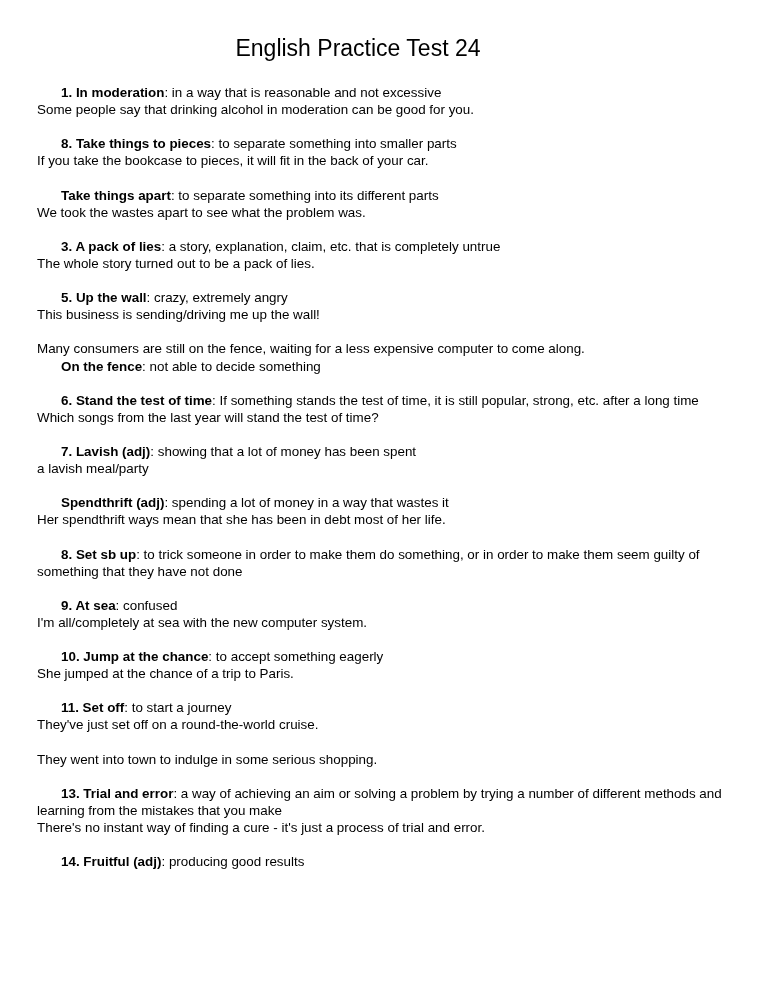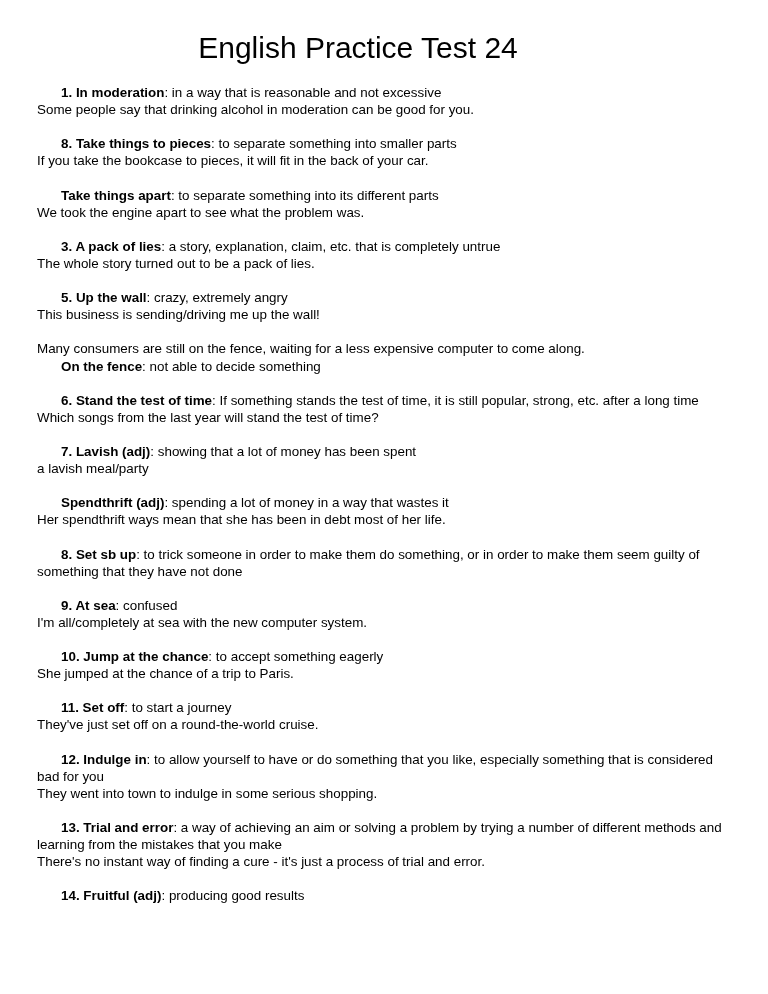--- a/index.html
+++ b/index.html
@@ -1,19 +1,19 @@
 <!DOCTYPE html>
 <html><head>
 <meta charset="utf-8">
 <style>
   html, body { margin: 0; padding: 0; background: #ffffff; }
   body { width: 768px; height: 994px; overflow: hidden; position: relative;
          font-family: "Liberation Sans", sans-serif; color: #000; }
   .title { position: absolute; top: 31px; left: 0; width: 716px; text-align: center;
-           font-size: 30px; font-weight: normal; margin: 0; line-height: 34px; }
+           font-size: 23px; font-weight: normal; margin: 0; line-height: 34px; }
   .content { position: absolute; top: 84px; left: 37px; width: 700px; }
   .entry { font-size: 13.4px; line-height: 17.1px; margin-bottom: 17.1px; }
   .entry .term { font-weight: bold; margin-left: 24px; }
   .entry div { white-space: normal; }
 </style>
 </head>
 <body>
 
 <h1 class="title">English Practice Test 24</h1>
 
@@ -21,21 +21,21 @@
   <div class="entry">
     <div><span class="term">1. In moderation</span><span>: in a way that is reasonable and not excessive</span></div>
     <div>Some people say that drinking alcohol in moderation can be good for you.</div>
   </div>
   <div class="entry">
     <div><span class="term">8. Take things to pieces</span><span>: to separate something into smaller parts</span></div>
     <div>If you take the bookcase to pieces, it will fit in the back of your car.</div>
   </div>
   <div class="entry">
     <div><span class="term">Take things apart</span><span>: to separate something into its different parts</span></div>
-    <div>We took the engine apart to see what the problem was.</div>
+    <div>We took the wastes apart to see what the problem was.</div>
   </div>
   <div class="entry">
     <div><span class="term">3. A pack of lies</span><span>: a story, explanation, claim, etc. that is completely untrue</span></div>
     <div>The whole story turned out to be a pack of lies.</div>
   </div>
   <div class="entry">
     <div><span class="term">5. Up the wall</span><span>: crazy, extremely angry</span></div>
     <div>This business is sending/driving me up the wall!</div>
   </div>
   <div class="entry">
@@ -63,21 +63,20 @@
   </div>
   <div class="entry">
     <div><span class="term">10. Jump at the chance</span><span>: to accept something eagerly</span></div>
     <div>She jumped at the chance of a trip to Paris.</div>
   </div>
   <div class="entry">
     <div><span class="term">11. Set off</span><span>: to start a journey</span></div>
     <div>They've just set off on a round-the-world cruise.</div>
   </div>
   <div class="entry">
-    <div><span class="term">12. Indulge in</span><span>: to allow yourself to have or do something that you like, especially something that is considered bad for you</span></div>
     <div>They went into town to indulge in some serious shopping.</div>
   </div>
   <div class="entry">
     <div><span class="term">13. Trial and error</span><span>: a way of achieving an aim or solving a problem by trying a number of different methods and learning from the mistakes that you make</span></div>
     <div>There's no instant way of finding a cure - it's just a process of trial and error.</div>
   </div>
   <div class="entry">
     <div><span class="term">14. Fruitful (adj)</span><span>: producing good results</span></div>
   </div>
 </div>

